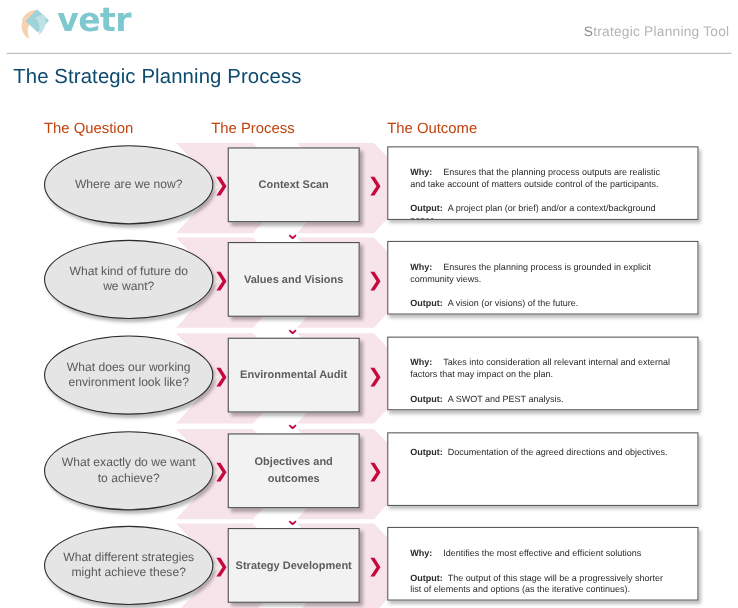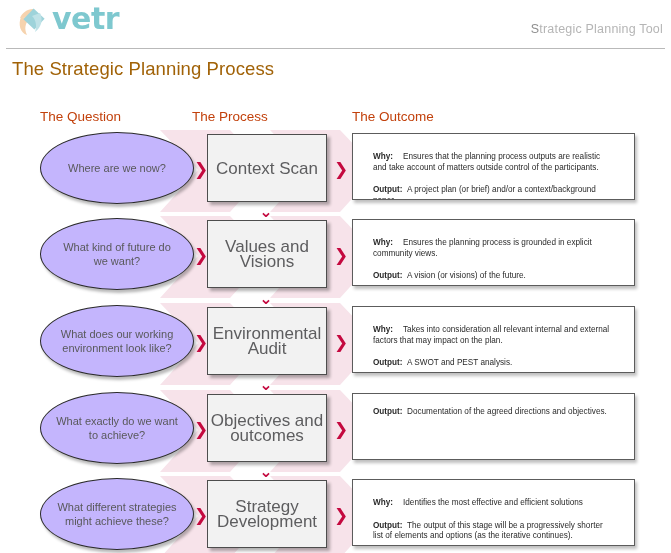--- a/index.html
+++ b/index.html
@@ -55,21 +55,21 @@
   .header-right .cap {
     color: #8f8f8f;
   }
 
   
   .page-title {
     position: absolute;
     left: 12px;
     top: 58px;
     font-size: 18.5px;
-    color: #a16207;
+    color: #0c4a6e;
     letter-spacing: 0.1px;
   }
 
   
   .diagram {
     position: absolute;
     left: 0;
     top: 100px;
     width: 671px;
     height: 453px;
@@ -118,21 +118,21 @@
     top: 0;
     width: 152px;
     height: 74px;
   }
   .ellipse {
     position: absolute;
     left: 0; top: 0;
     width: 152px;
     height: 70px;
     border-radius: 50%;
-    background: #c4b5fd;
+    background: #e5e5e5;
     border: 1.6px solid #2b2b2b;
     box-shadow: 2px 3px 3px rgba(0,0,0,0.28);
     display: flex;
     align-items: center;
     justify-content: center;
   }
   .ellipse span {
     font-size: 11px;
     color: #59595b;
     text-align: center;
@@ -165,24 +165,25 @@
     width: 118px;
     height: 66px;
     background: #f2f2f2;
     border: 1.5px solid #4d4d4d;
     box-shadow: 3px 3px 3px rgba(0,0,0,0.30);
     display: flex;
     align-items: center;
     justify-content: center;
   }
   .pbox span {
-    font-size: 17px;
+    font-size: 10px;
     color: #5d5d5f;
     text-align: center;
     line-height: 15px;
+    font-weight: bold;
   }
 
   
   .down-chev {
     position: absolute;
     left: 258px;
     width: 16px;
     height: 14px;
     color: #c4093f;
     font-size: 16px;

